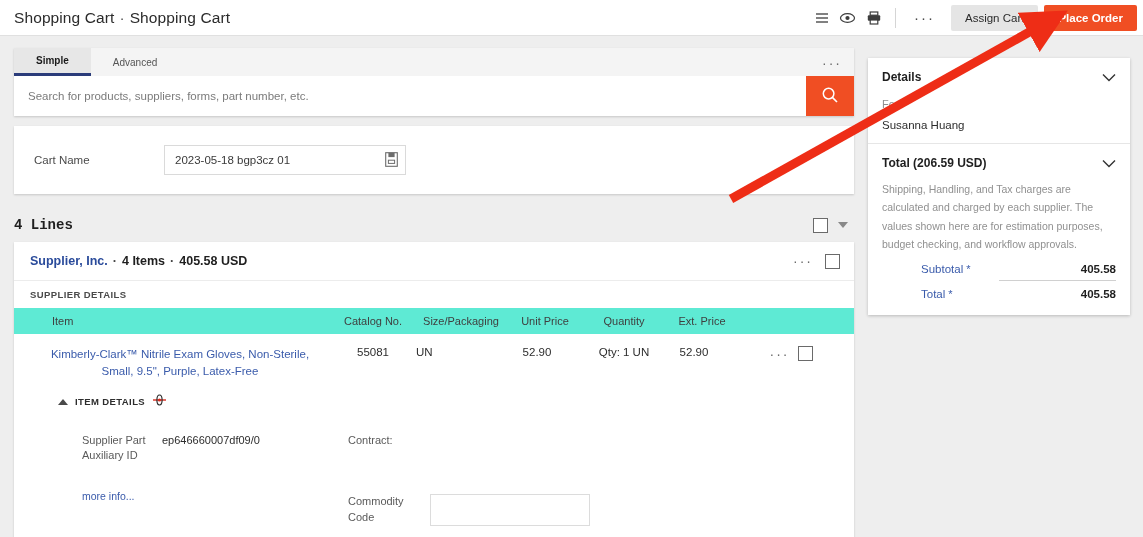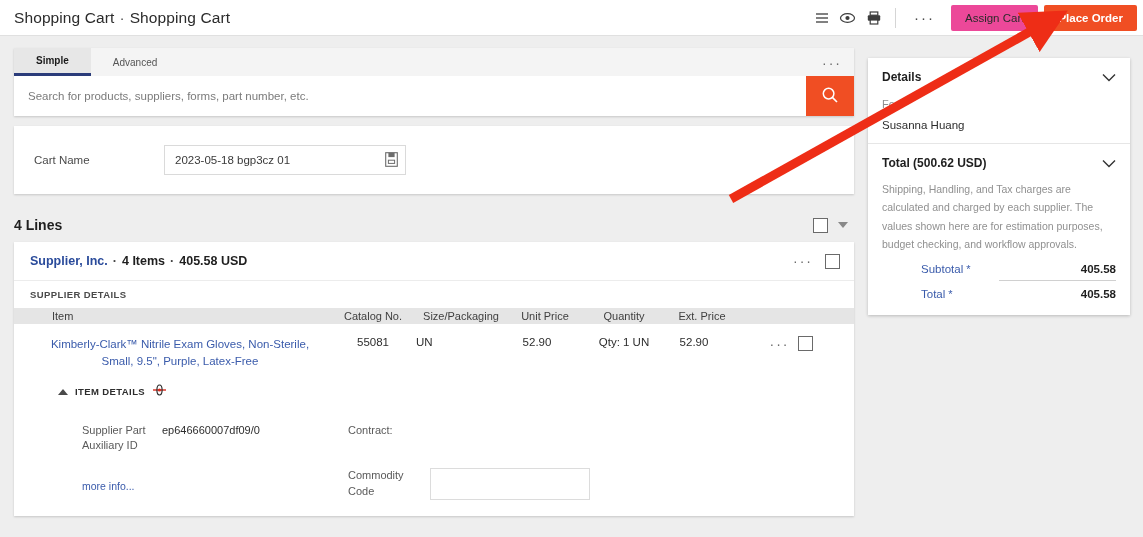--- a/index.html
+++ b/index.html
@@ -33,21 +33,21 @@
     color: #3d3d3d; cursor: pointer;
   }
   .hicon svg { display: block; }
   .vdiv { width: 1px; height: 20px; background: #d5d5d5; margin: 0 8px; }
   .dots-h { letter-spacing: 2px; font-size: 15px; color: #4a4a4a; padding: 0 10px; cursor: pointer; line-height: 1; }
   .btn {
     height: 26px; border: none; border-radius: 2px;
     font-size: 11.5px; font-family: "Liberation Sans", sans-serif;
     cursor: pointer; padding: 0 14px; white-space: nowrap;
   }
-  .btn-assign { background: #ec4899; color: #2b2b2b; margin-left: 6px; }
+  .btn-assign { background: #e5e5e5; color: #2b2b2b; margin-left: 6px; }
   .btn-place  { background: #f04e23; color: #ffffff; margin-left: 6px; font-weight: bold; }
 
   
   .left-col { position: absolute; left: 14px; top: 48px; width: 840px; }
 
   .search-card { background: #ffffff; box-shadow: 0 1px 2px rgba(0,0,0,.16); }
   .tabs { display: flex; height: 28px; background: #f4f4f4; }
   .tab {
     display: flex; align-items: center; justify-content: center;
     font-size: 10px; color: #555; padding: 0 22px; cursor: pointer;
@@ -82,21 +82,21 @@
     display: flex; align-items: center;
   }
   .cart-input {
     border: none; outline: none; width: 100%; height: 100%;
     font-size: 11.5px; color: #3a3a3a; padding: 0 30px 0 10px;
     font-family: "Liberation Sans", sans-serif; background: transparent;
   }
   .cart-save-icon { position: absolute; right: 7px; top: 6px; cursor: pointer; }
 
   .lines-bar {
-    display: flex; align-items: center; height: 34px; margin-top: 14px;
+    display: flex; align-items: center; height: 34px; margin-top: 14px; font-family: Liberation Mono, monospace;
   }
   .lines-title { font-size: 14px; font-weight: bold; color: #1f1f1f; }
   .lines-right { margin-left: auto; display: flex; align-items: center; gap: 10px; padding-right: 6px; }
   .cbox {
     width: 15px; height: 15px; border: 1.6px solid #6a6a6a; background: #fff;
     cursor: pointer; display: inline-block;
   }
   .caret-down {
     width: 0; height: 0; border-left: 5px solid transparent; border-right: 5px solid transparent;
     border-top: 6px solid #888; cursor: pointer;
@@ -115,22 +115,22 @@
   .supplier-head-right { margin-left: auto; display: flex; align-items: center; gap: 12px; }
   .dots-small { letter-spacing: 2px; font-size: 14px; color: #6c6c6c; cursor: pointer; line-height: 1; }
 
   .supplier-details-lbl {
     font-size: 9.5px; font-weight: bold; letter-spacing: .4px; color: #4a4a4a;
     padding: 8px 16px 8px 16px; border-top: 1px solid #ececec;
   }
 
   table.items { width: 100%; border-collapse: collapse; }
   table.items thead th {
-    background: #e5e5e5; font-size: 11px; font-weight: normal; color: #3f3f3f;
-    height: 16px; text-align: center; white-space: nowrap;
+    background: #5eead4; font-size: 11px; font-weight: normal; color: #3f3f3f;
+    height: 26px; text-align: center; white-space: nowrap;
   }
   table.items thead th.col-item { text-align: left; padding-left: 38px; }
   table.items tbody td {
     font-size: 11.5px; color: #2d2d2d; vertical-align: top;
     padding-top: 12px; text-align: center;
   }
   td.col-item { text-align: left; padding-left: 28px; padding-right: 12px; line-height: 1.5; }
   td.col-item a { color: #3a5bab; text-decoration: none; }
   td.num { text-align: right; padding-right: 16px; }
   td.col-actions { white-space: nowrap; padding-right: 12px; }
@@ -322,21 +322,21 @@
         </div>
         <div class="id-grid">
           <div class="id-col-a">
             <div class="id-row">
               <span class="k">Supplier Part Auxiliary ID</span>
               <span class="v">ep646660007df09/0</span>
             </div>
             <div class="more-info">more info...</div>
           </div>
           <div class="id-col-b">
-            <div class="id-row-b" style="margin-bottom:30px;">
+            <div class="id-row-b" style="margin-bottom:46px;">
               <span class="k">Contract:</span>
               <span class="v"></span>
             </div>
             <div class="id-row-b">
               <span class="k">Commodity Code</span>
               <span class="commodity-box"></span>
             </div>
           </div>
         </div>
       </div>
@@ -354,21 +354,21 @@
         </span>
       </div>
       <div class="rp-sub">For</div>
       <div class="rp-val">Susanna Huang</div>
     </div>
 
     <div class="rp-divider"></div>
 
     <div class="rp-section">
       <div class="rp-head">
-        <span class="rp-title">Total (500.62 USD)</span>
+        <span class="rp-title">Total (206.59 USD)</span>
         <span class="rp-chev">
           <svg width="14" height="9" viewBox="0 0 14 9">
               <polyline points="1,1.5 7,7.5 13,1.5" fill="none" stroke="#333" stroke-width="1.4"></polyline>
             </svg>
         </span>
       </div>
       <div class="rp-note">Shipping, Handling, and Tax charges are calculated and charged by each supplier. The values shown here are for estimation purposes, budget checking, and workflow approvals.</div>
       <div class="totals">
         <div class="total-row">
           <span class="lbl">Subtotal</span>

